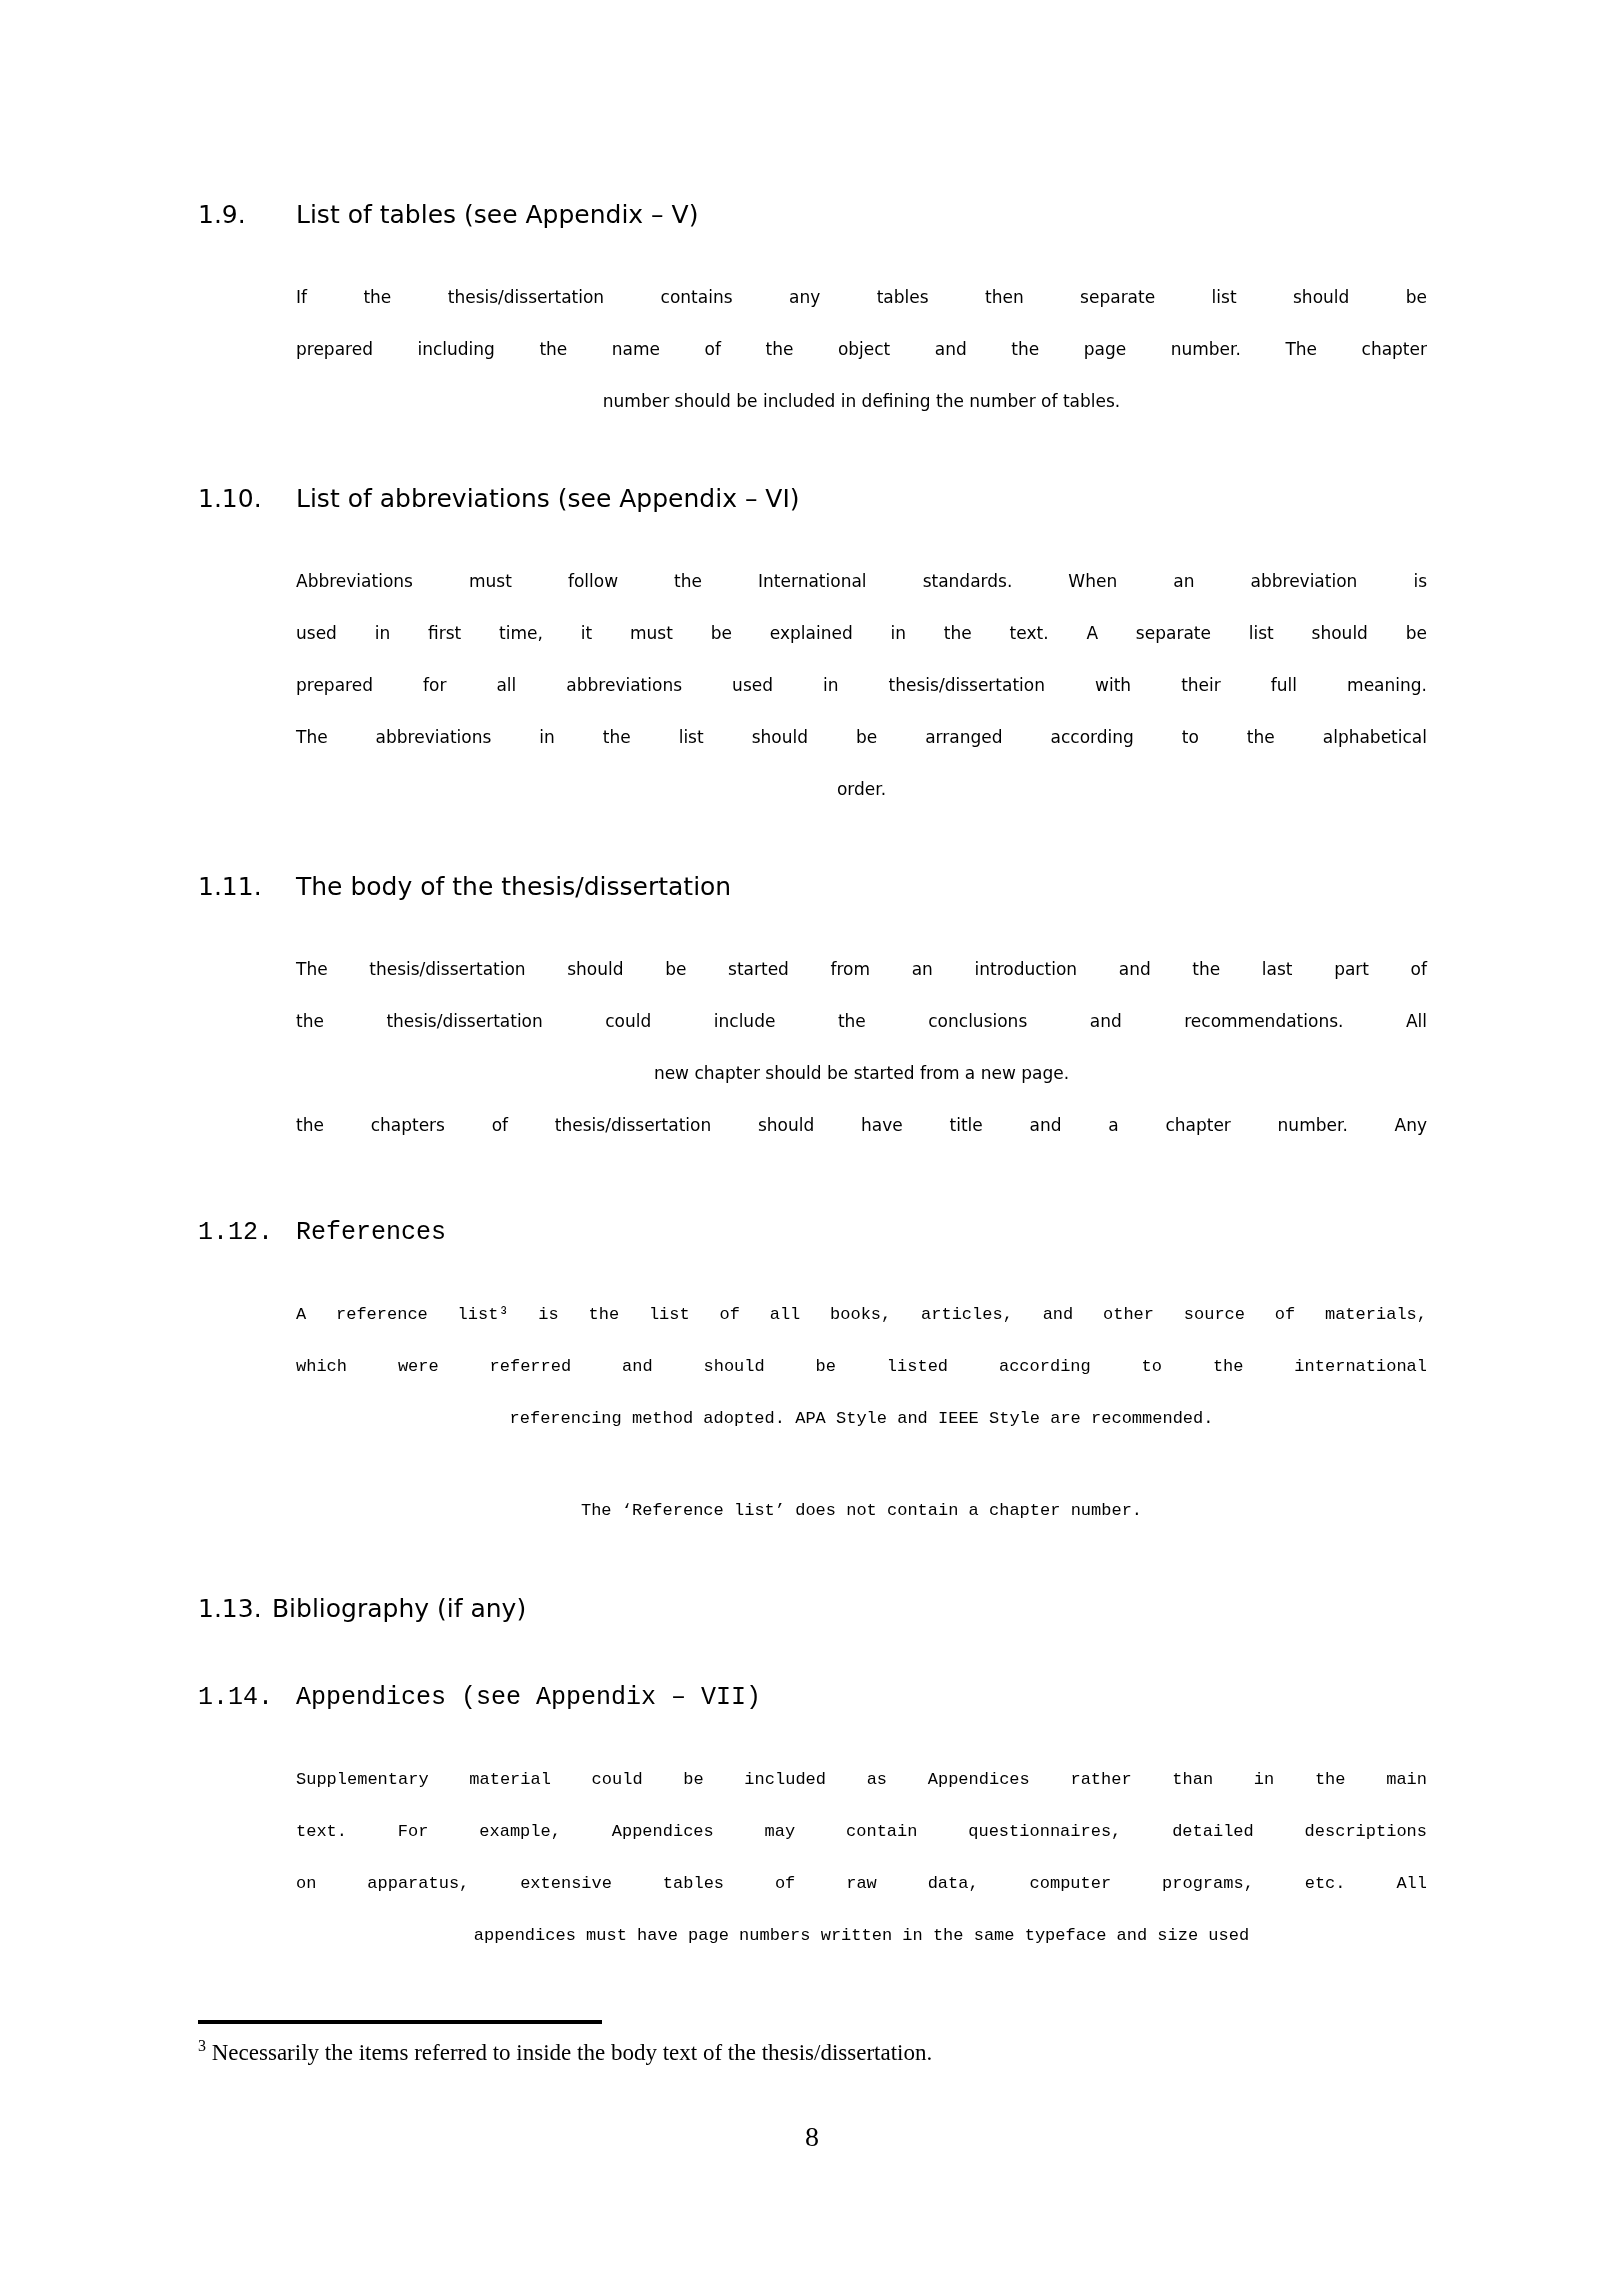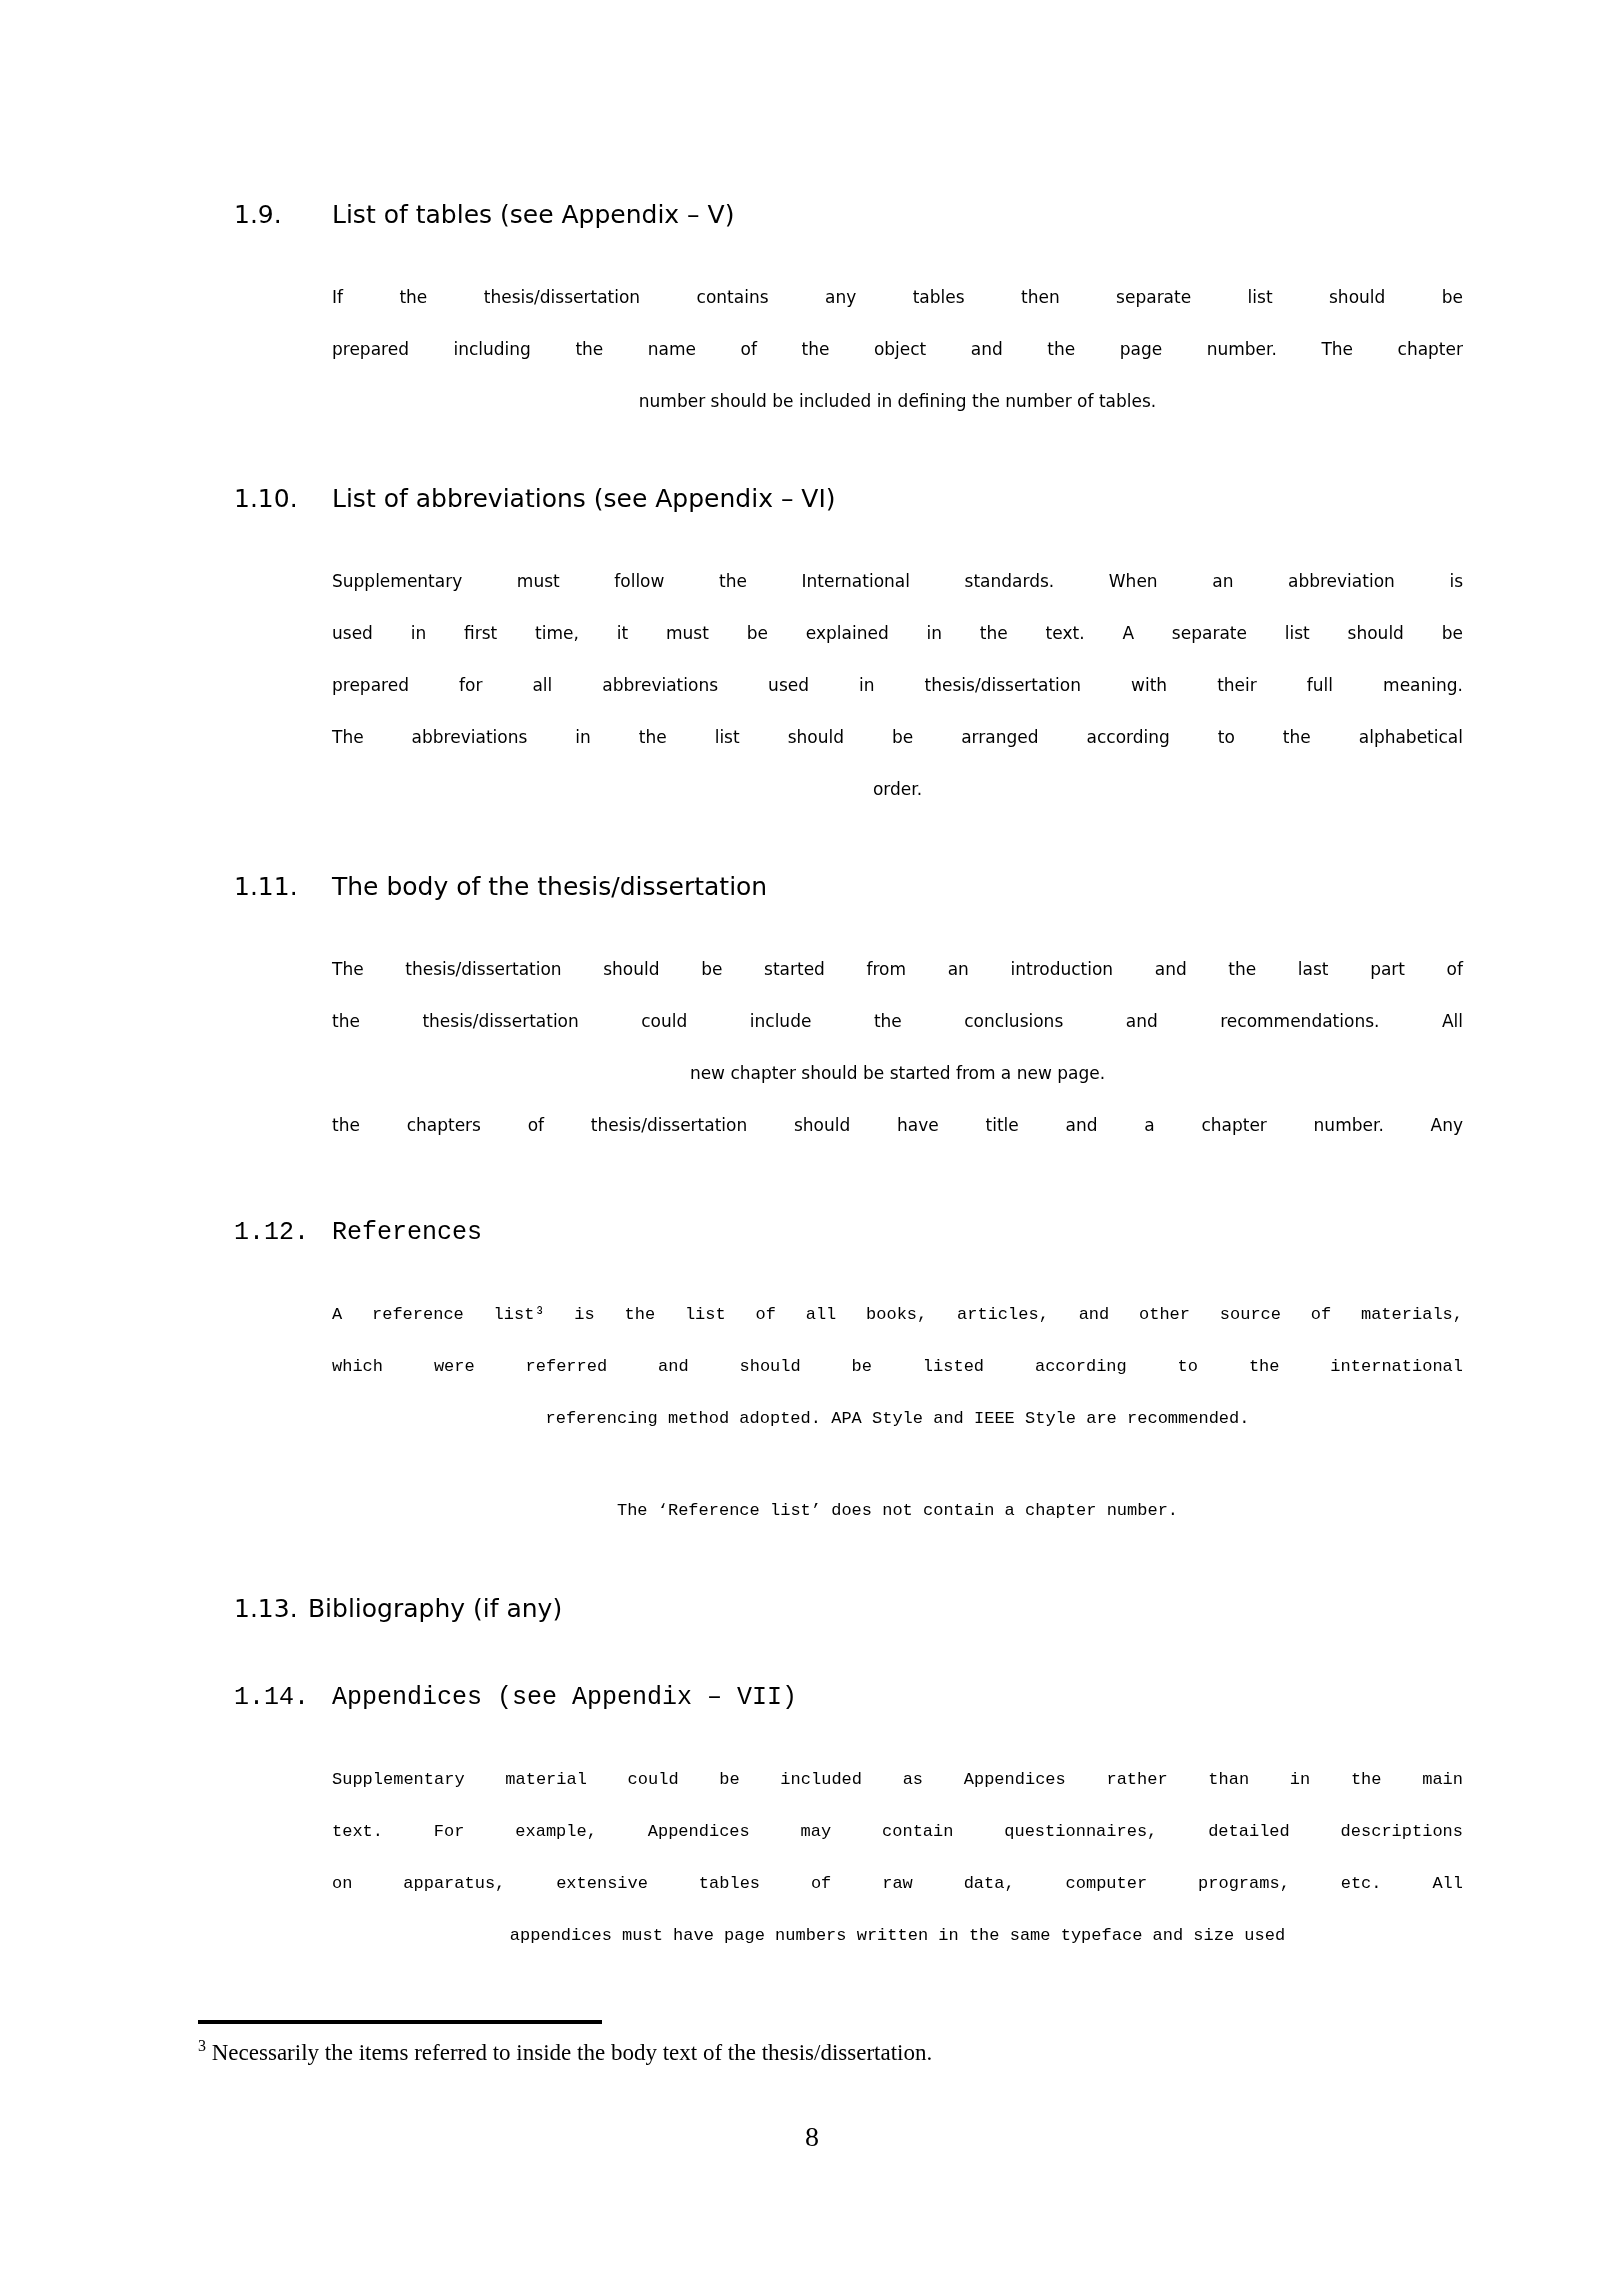--- a/index.html
+++ b/index.html
@@ -7,21 +7,21 @@
   body {
     width:1624px; height:2295px; position:relative;
     font-family:"DejaVu Sans", sans-serif;
     color:#000;
     overflow:hidden;
   }
   .doc {
     position:absolute; left:198px; top:0; width:1229px;
   }
   
-  .sec { margin-top:46px;margin-left:36px; }
+  .sec { margin-top:46px; }
   .sec:first-of-type { margin-top:189px; }
   .sec:nth-of-type(4) { margin-top:56px;font-family:Liberation Mono, monospace; }   
   .sec:nth-of-type(6) { margin-top:37px;font-family:Liberation Mono, monospace; }   
   .sec-head {
     display:flex; align-items:baseline;
     font-size:25px; line-height:52px; white-space:nowrap;
   }
   .sec-num { display:inline-block; width:98px; flex:0 0 auto; }
   .sec.compact .sec-num { width:auto; padding-right:10.3px; }
   
@@ -66,21 +66,21 @@
         <div class="line j">prepared including the name of the object and the page number. The chapter</div>
         <div class="line last">number should be included in defining the number of tables.</div>
       </div>
     </section>
     <section class="sec">
     <div class="sec-head">
       <span class="sec-num">1.10.</span>
       <span class="sec-title">List of abbreviations (see Appendix – VI)</span>
     </div>
   <div class="para">
-        <div class="line j">Supplementary must follow the International standards. When an abbreviation is</div>
+        <div class="line j">Abbreviations must follow the International standards. When an abbreviation is</div>
         <div class="line j">used in first time, it must be explained in the text. A separate list should be</div>
         <div class="line j">prepared for all abbreviations used in thesis/dissertation with their full meaning.</div>
         <div class="line j">The abbreviations in the list should be arranged according to the alphabetical</div>
         <div class="line last">order.</div>
       </div>
     </section>
     <section class="sec">
     <div class="sec-head">
       <span class="sec-num">1.11.</span>
       <span class="sec-title">The body of the thesis/dissertation</span>

